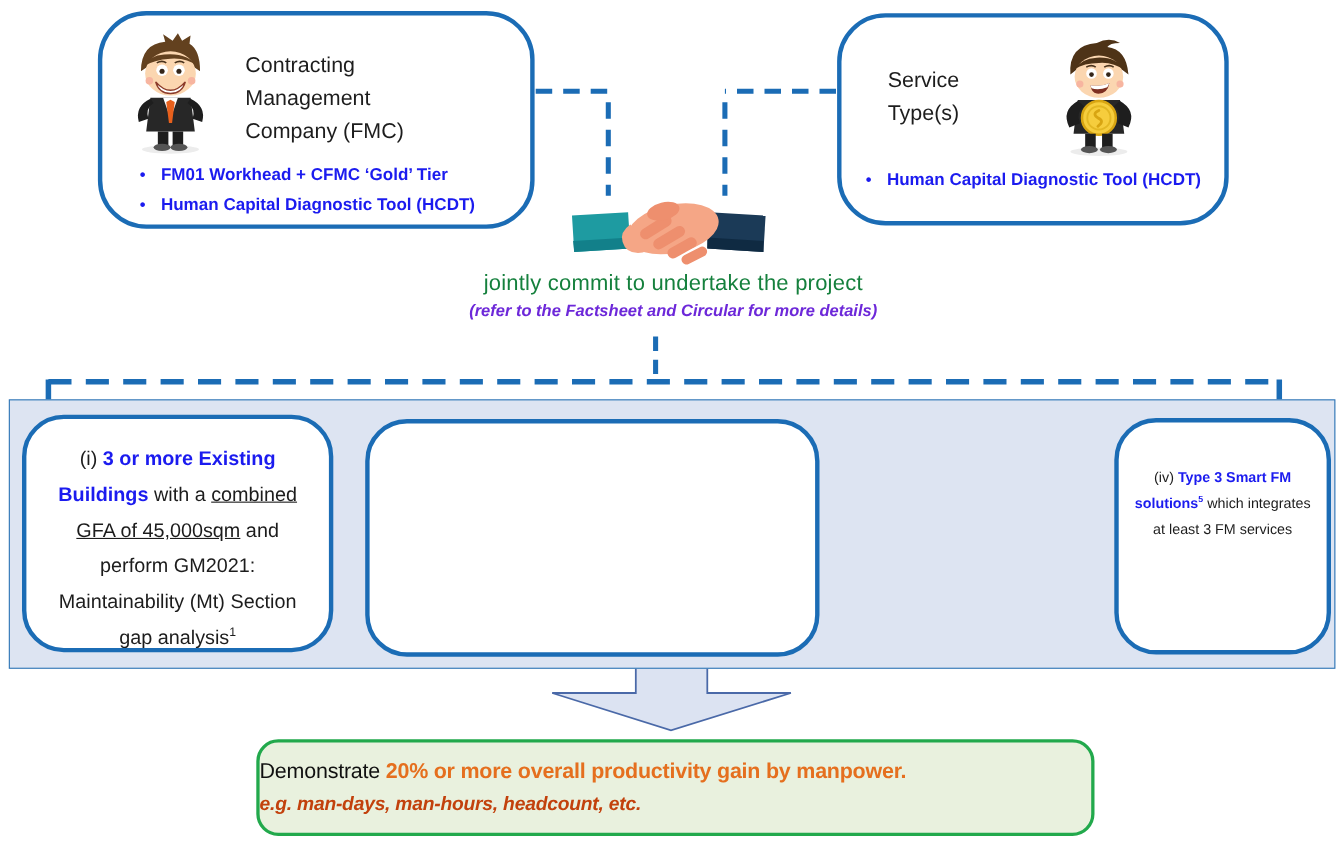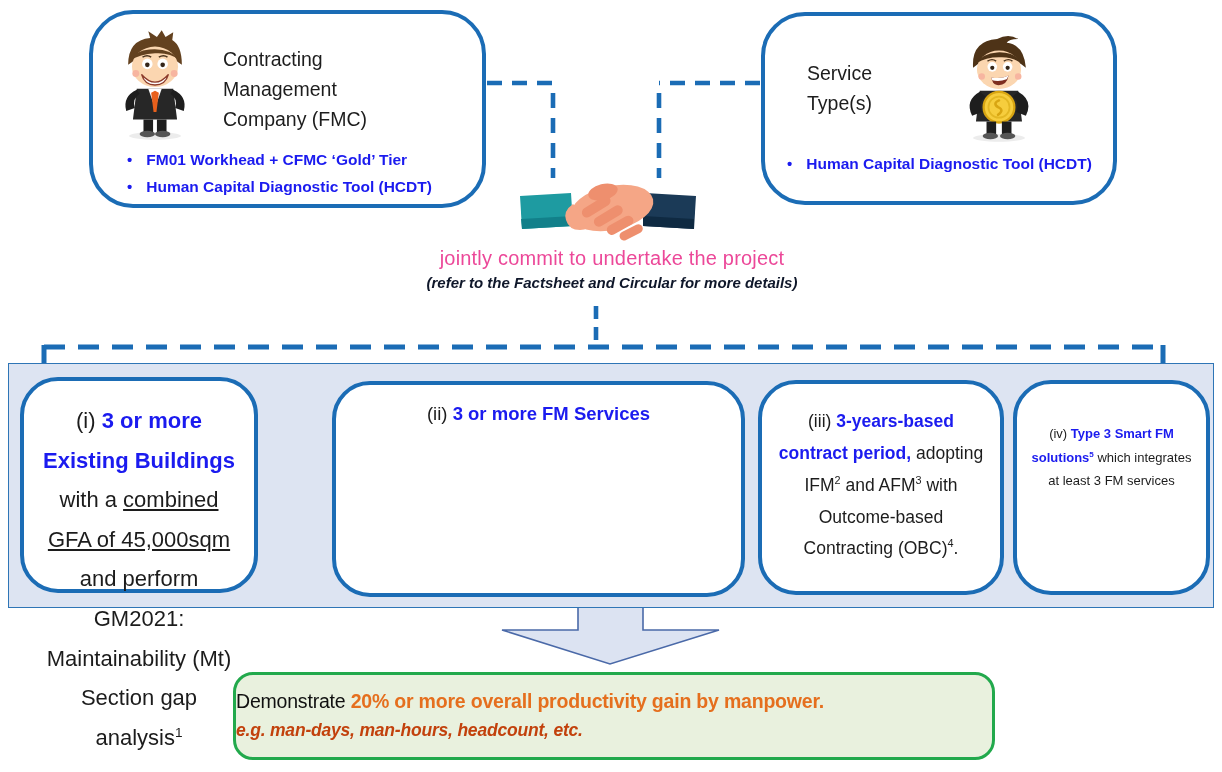--- a/index.html
+++ b/index.html
@@ -26,33 +26,33 @@
   .sb-box  .box-title { width:130px; padding-top:28px; }
   .bullets { margin:0; padding:0; list-style:none; }
   .fmc-box .bullets { margin:4px 0 0 34px; }
   .sb-box  .bullets { margin:6px 0 0 22px; }
   .bullets li { display:flex; gap:14px; align-items:baseline;
     font-weight:bold; color:#1b1bef; font-size:15.5px; line-height:1.75; }
   .bullets .dot { color:#1b1bef; font-size:15px; flex:none; }
 
   
   .caption { position:absolute; left:312px; top:247px; width:600px; text-align:center; z-index:2; }
-  .caption-main { font-size:20px; color:#ec4899; letter-spacing:0.2px; }
-  .caption-sub  { margin-top:4px; font-size:15px; font-weight:bold; font-style:italic; color:#0f172a; }
+  .caption-main { font-size:20px; color:#15803d; letter-spacing:0.2px; }
+  .caption-sub  { margin-top:4px; font-size:15px; font-weight:bold; font-style:italic; color:#6d28d9; }
 
   
   .band {
     position:absolute; left:8px; top:363px; width:1206px; height:245px;
     background:#dde4f2; border:1.6px solid #2e75b6; z-index:2;
   }
   .crit {
     position:absolute; background:#fff; border:4px solid #1b6cb5; border-radius:38px;
     z-index:3; text-align:center; color:#1c1c1c;
   }
-  .c1 { left:20px;   top:377px; width:238px; height:216px; font-size:22px;   line-height:1.8; padding:20px 12px; }
+  .c1 { left:20px;   top:377px; width:283px; height:216px; font-size:18px;   line-height:1.8; padding:20px 12px; }
   .c2 { left:332px;  top:381px; width:413px; height:216px; padding:14px 18px 0 18px; }
   .c2 .c2-head { font-size:18.5px; line-height:1.6; }
   .c2 .c2-body { text-align:left; font-style:italic; font-size:17px; line-height:1.75; margin-top:1px; }
   .c3 { left:758px;  top:380px; width:246px; height:215px; font-size:17.5px; line-height:1.82; padding:22px 16px; }
   .c4 { left:1013px; top:380px; width:197px; height:215px; font-size:13px; line-height:1.82; padding:38px 10px; }
   .blue-bold { color:#1b1bef; font-weight:bold; }
   .u { text-decoration:underline; }
   .bold { font-weight:bold; }
   sup { font-size:62%; line-height:0; }
 
@@ -189,28 +189,22 @@
     <div class="caption-sub">(refer to the Factsheet and Circular for more details)</div>
   </div>
 
   <div class="band"></div>
 
   <div class="crit c1">
     <span>(i) </span><span class="blue-bold">3 or more Existing Buildings</span><span> with a </span><span class="u">combined GFA of 45,000sqm</span><span> and perform GM2021: Maintainability (Mt) Section gap analysis</span><sup>1</sup>
   </div>
 
   <div class="crit c2">
-    <div class="c2-head">
-      <span>(ii) </span><span class="blue-bold">3 or more FM Services</span>
-    </div>
-  </div>
-
-  <div class="crit c3">
-    <span>(iii) </span><span class="blue-bold">3-years-based contract period,</span><span> adopting IFM</span><sup>2</sup><span> and AFM</span><sup>3</sup><span> with Outcome-based Contracting (OBC)</span><sup>4</sup><span>.</span>
-  </div>
+  </div>
+
 
   <div class="crit c4">
     <span>(iv) </span><span class="blue-bold"><span>Type 3 Smart FM solutions</span><sup>5</sup></span><span> which integrates at least 3 FM services</span>
   </div>
 
   <div class="outcome">
     <div class="outcome-l1">
       <span>Demonstrate </span><span class="orange">20% or more overall productivity gain by manpower.</span>
     </div>
     <div class="outcome-l2">e.g. man-days, man-hours, headcount, etc.</div>

